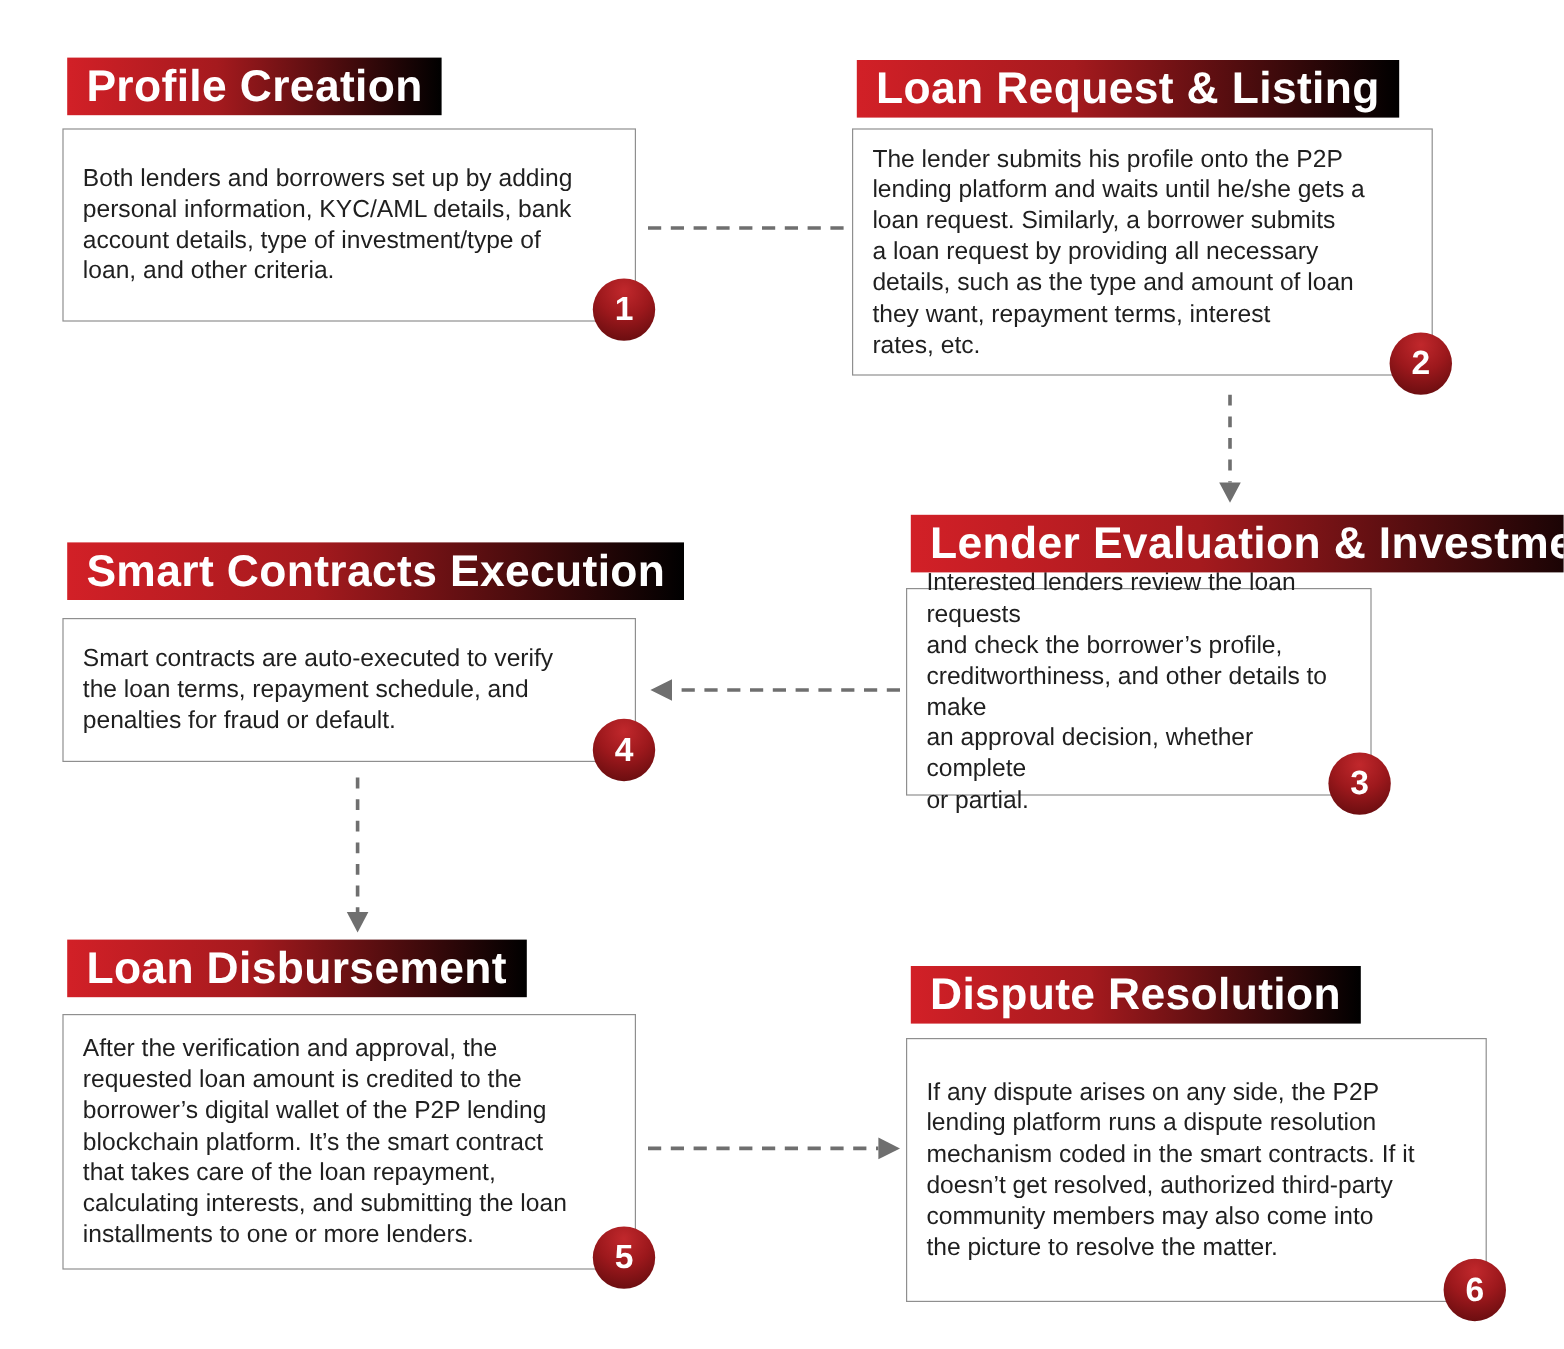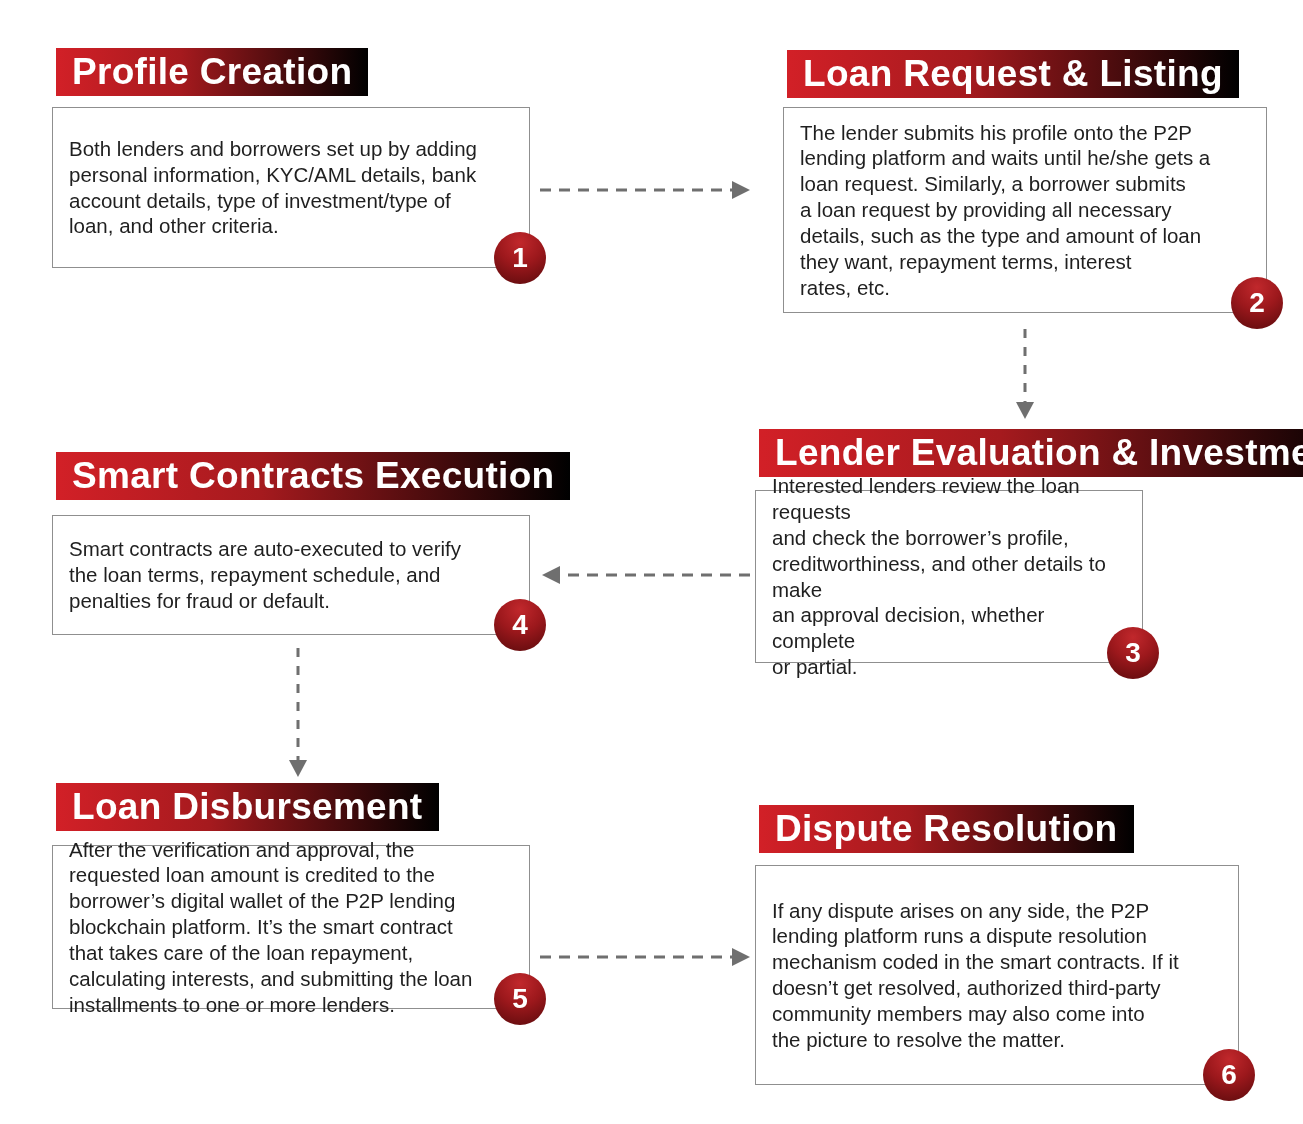--- a/index.html
+++ b/index.html
@@ -64,27 +64,27 @@
       var(--badge-mid, #9c181c) 45%,
       var(--badge-bottom, #5a0a0c) 100%);
     display: flex; align-items: center; justify-content: center;
   }
   .badge span {
     color: #fff; font-size: 28px; font-weight: 700;
   }
 
   
   .s1 { left: 52px;  top: 107px; width: 478px; height: 161px; }
-  .s2 { left: 783px; top: 107px; width: 484px; height: 206px; }
+  .s2 { left: 710px; top: 107px; width: 484px; height: 206px; }
   .s2 .bar { top: -57px; }
   .s3 { left: 755px; top: 490px; width: 388px; height: 173px; }
   .s3 .bar { top: -61px; }
   .s4 { left: 52px;  top: 515px; width: 478px; height: 120px; }
   .s4 .bar { top: -63px; }
-  .s5 { left: 52px;  top: 845px; width: 478px; height: 164px; }
+  .s5 { left: 52px;  top: 845px; width: 478px; height: 213px; }
   .s5 .bar { top: -62px; }
   .s6 { left: 755px; top: 865px; width: 484px; height: 220px; }
   .s6 .bar { top: -60px; }
 
   .s1 .bar { min-width: 265px; }
   .s2 .bar { min-width: 433px; }
   .s3 .bar { min-width: 478px; }
   .s4 .bar { min-width: 428px; }
   .s5 .bar { min-width: 300px; }
   .s6 .bar { min-width: 288px; }

